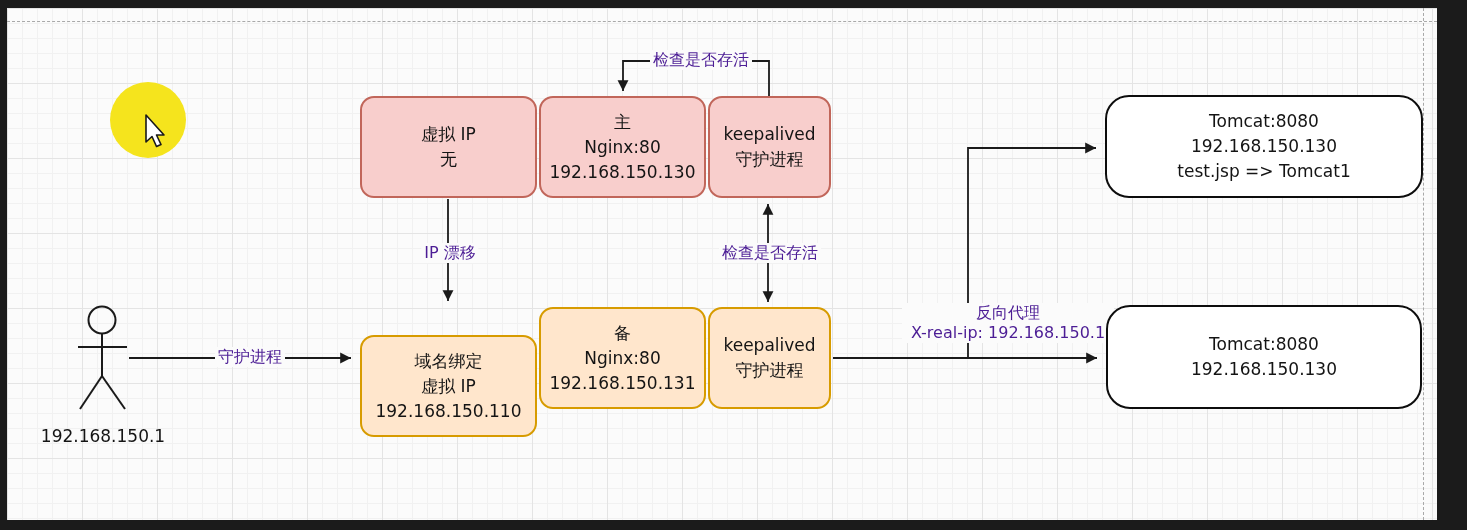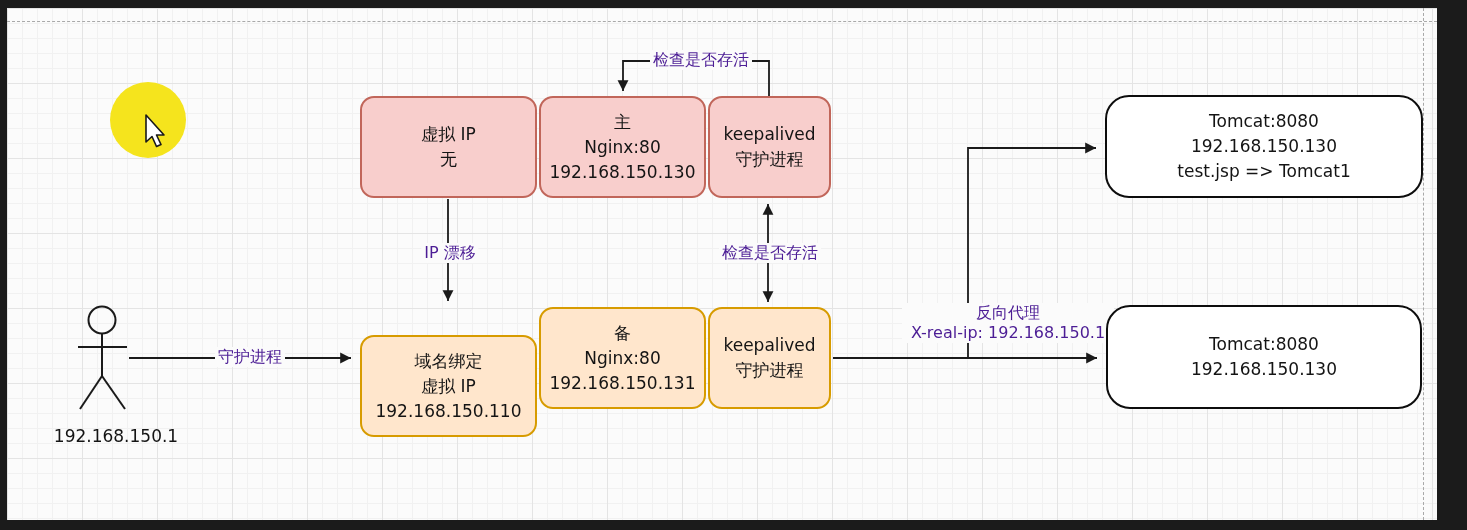--- a/index.html
+++ b/index.html
@@ -55,21 +55,21 @@
   #node-keepalived-backup{ left:708px; top:307px; width:123px; height:102px; }
   #node-tomcat1         { left:1105px; top:95px; width:318px; height:103px; }
   #node-tomcat2         { left:1106px; top:305px; width:316px; height:104px; }
 
   #label-normal-request { left:250px; top:357px; }
   #label-ip-drift       { left:450px; top:253px; }
   #label-health-mid     { left:770px; top:253px; }
   #label-health-top     { left:701px; top:60px;  }
   #label-reverse-proxy  { left:902px; top:303px; width:212px; }
 
-  #label-user-ip { position:absolute; left:116px; top:436px; z-index:3;
+  #label-user-ip { position:absolute; left:103px; top:436px; z-index:3;
                    transform:translate(-50%,-50%); font-size:17px; color:#141414;
                    white-space:nowrap; }
 </style>
 </head>
 <body>
 
 <div id="screen">
 
   <div id="canvas"></div>
   <div class="guide-h"></div>

